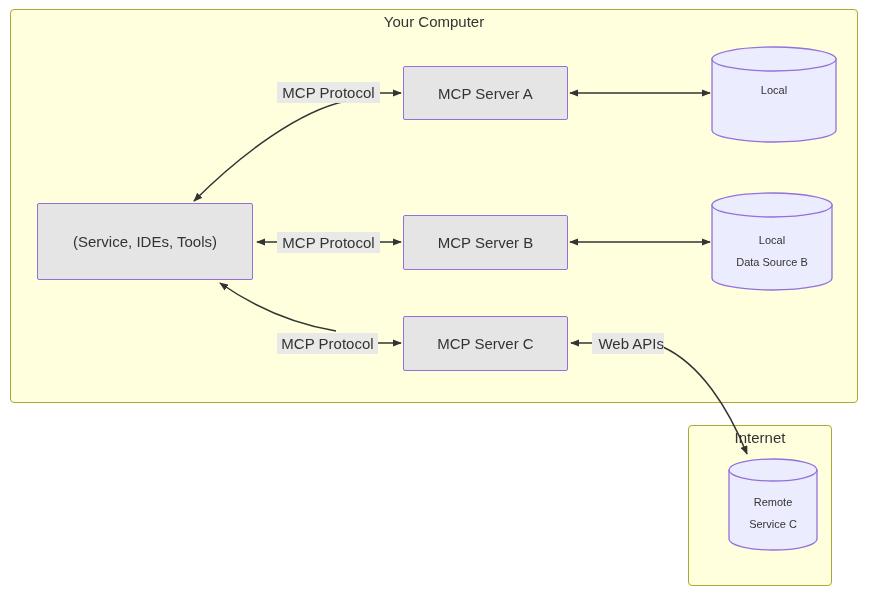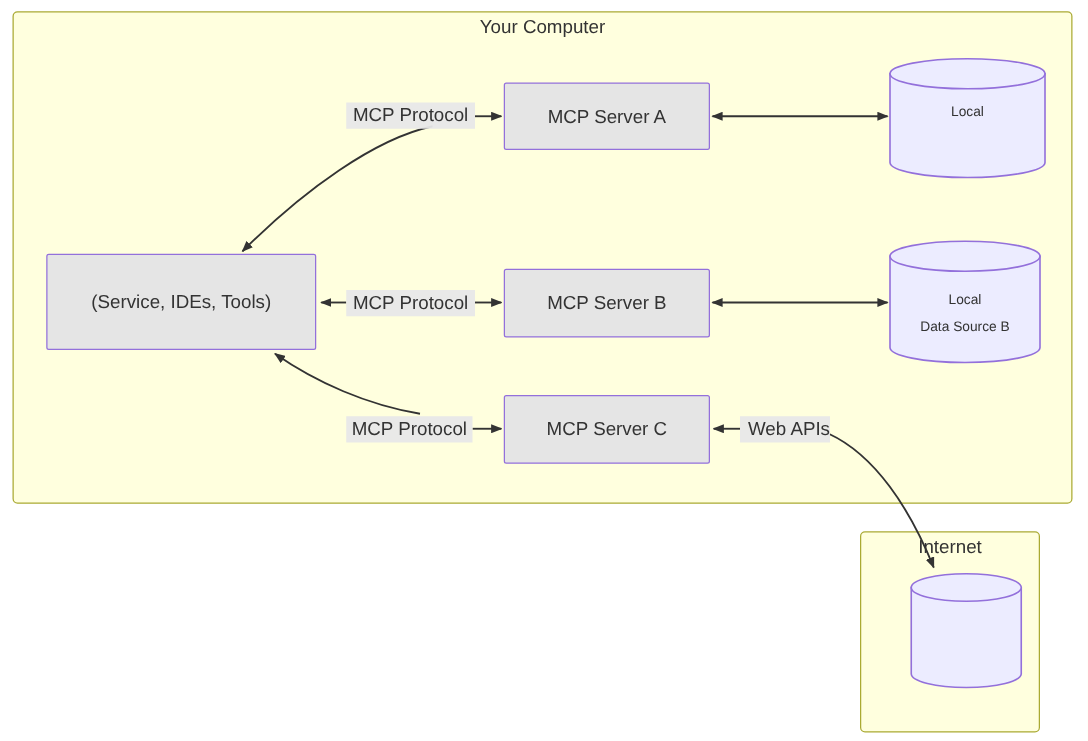--- a/index.html
+++ b/index.html
@@ -101,20 +101,24 @@
 
   <div class="cyl-label" style="left:712px; top:79px; width:124px;">
     <div>Local</div>
   </div>
 
   <div class="cyl-label" style="left:712px; top:229px; width:120px;">
     <div>Local</div>
     <div>Data Source B</div>
   </div>
 
+  <div class="cyl-label" style="left:729px; top:491px; width:88px;">
+    <div>Remote</div>
+    <div>Service C</div>
+  </div>
 
   <div class="edge-label" style="left:277px; top:82px; width:103px;">MCP Protocol</div>
 
   <div class="edge-label" style="left:277px; top:232px; width:103px;">MCP Protocol</div>
 
   <div class="edge-label" style="left:277px; top:333px; width:101px;">MCP Protocol</div>
 
   <div class="edge-label" style="left:592px; top:333px; width:72px;text-align:right;">Web APIs</div>
 
 </div>

